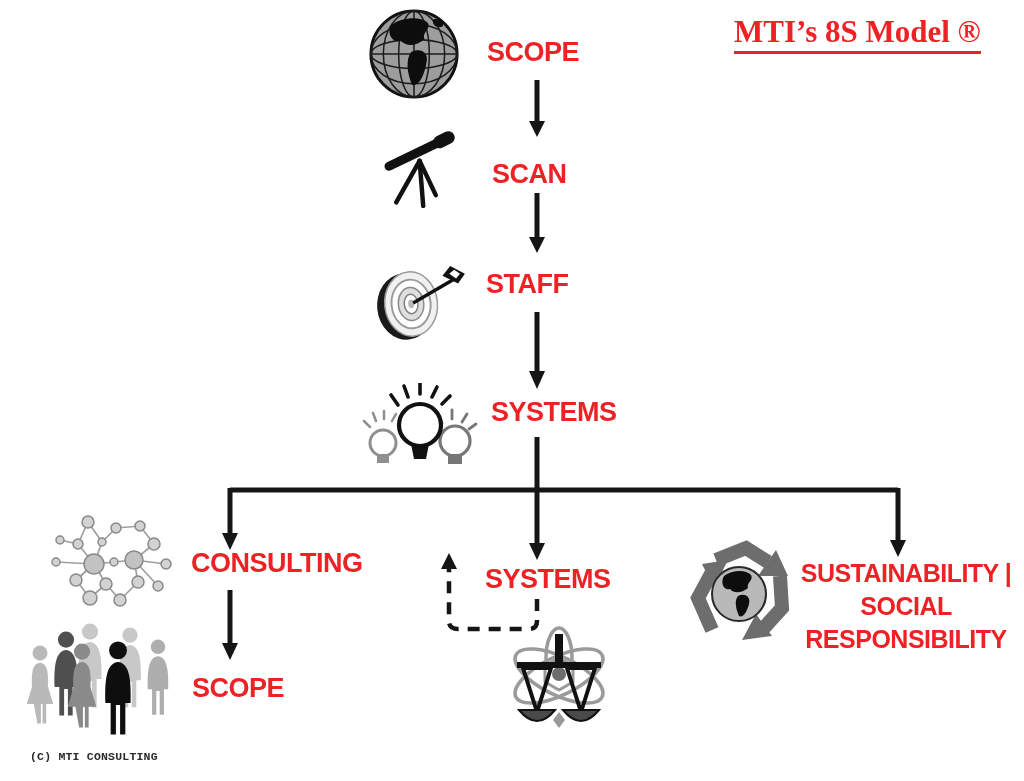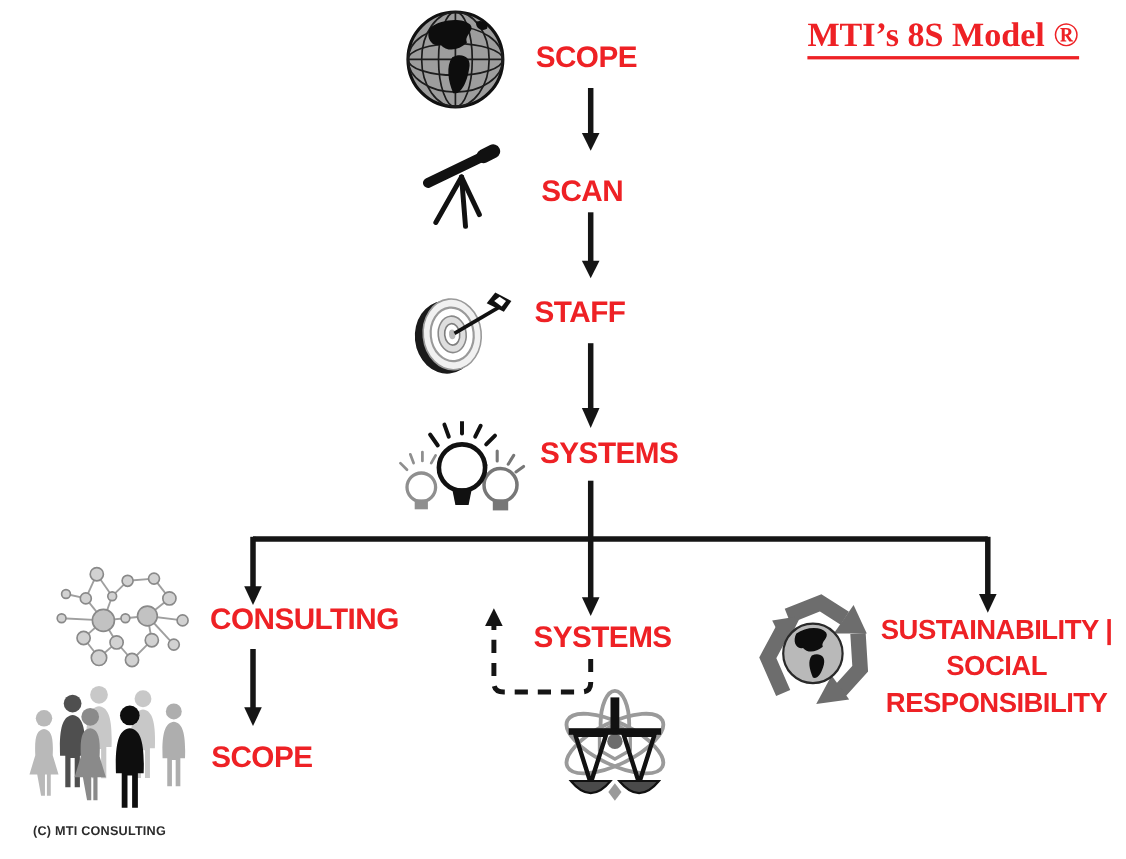--- a/index.html
+++ b/index.html
@@ -20,21 +20,21 @@
     border-bottom:3px solid var(--red,#ee2125); padding-bottom:1px;
     white-space:nowrap;
   }
   #sustain {
     position:absolute; left:776px; top:557px; width:260px;
     text-align:center; font-weight:bold; font-size:25px; line-height:33px;
     color:var(--red,#ee2125); letter-spacing:-0.5px;
   }
   #copyright {
     position:absolute; left:30px; top:750px;
-    font-size:11.5px; font-weight:bold; color:#2b2b2b; letter-spacing:0.2px;
+    font-size:11.5px; font-weight:bold; color:#2b2b2b; letter-spacing:0.2px;font-family:Liberation Mono, monospace;
   }
   .icon { position:absolute; }
   svg { display:block; }
   #connectors { position:absolute; left:0; top:0; }
 </style>
 </head>
 <body>
 
 <div id="stage">
 

